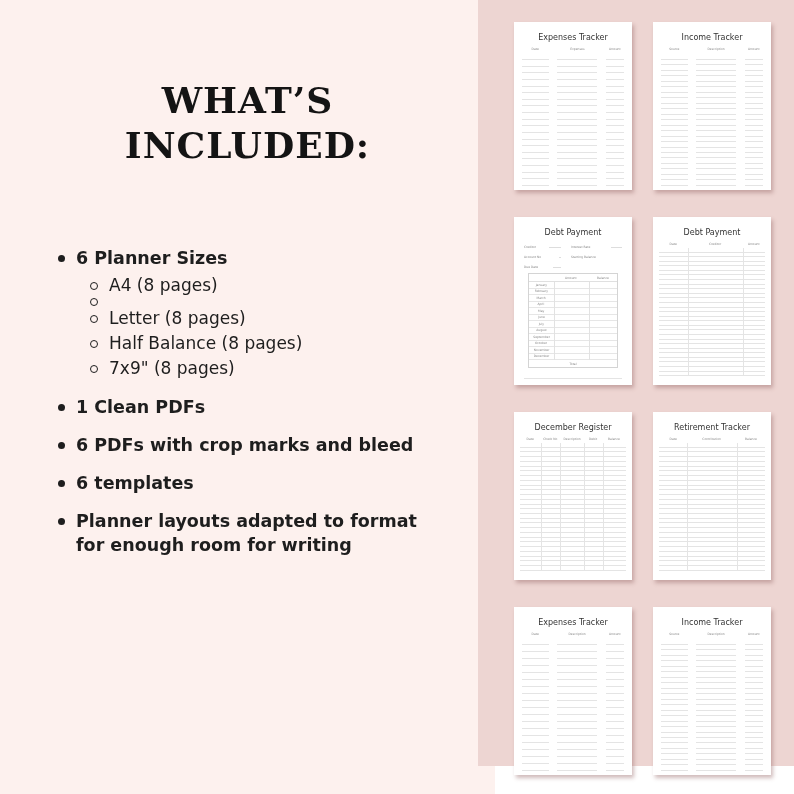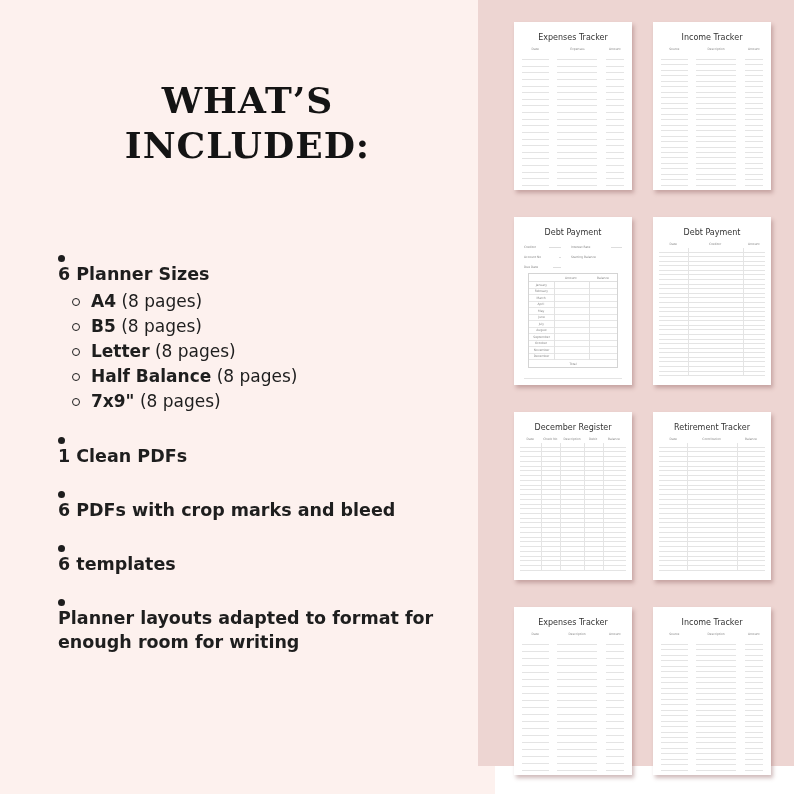--- a/index.html
+++ b/index.html
@@ -3,27 +3,27 @@
 <meta charset="utf-8">
 <style>
   html,body{margin:0;padding:0;}
   body{width:794px;height:794px;overflow:hidden;position:relative;font-family:"DejaVu Sans",sans-serif;}
 
   
   .left-panel{position:absolute;left:0;top:0;width:495px;height:794px;background:#fdf1ee;}
   .headline{margin-top:78px;text-align:center;font-family:"DejaVu Serif",serif;font-weight:700;
             font-size:36px;line-height:1.25;letter-spacing:1px;color:#141414;}
   .included-list{position:absolute;left:58px;top:246px;width:392px;color:#1e1e1e;}
-  .li{display:flex;margin-bottom:14px;line-height:24px;flex-direction:column;}
+  .li{display:flex;margin-bottom:14px;line-height:24px;}
   .dot{flex:0 0 auto;width:7px;height:7px;border-radius:50%;background:#1e1e1e;margin:9px 11px 0 0;}
   .li-label{font-weight:700;font-size:17.5px;}
   .sub{margin:3px 0 0 14px;}
   .sli{display:flex;align-items:center;line-height:25px;font-size:17px;}
   .circ{flex:0 0 auto;width:6px;height:6px;border:1.7px solid #1e1e1e;border-radius:50%;margin-right:11px;}
-  .sli b{font-weight:700;}
+  .sli b{font-weight:400;}
   .sli .rest{font-weight:400;}
 
   
   .right-panel{position:absolute;left:478px;top:0;width:316px;height:766px;background:#edd5d2;}
   .pages-grid{position:absolute;left:36px;top:22px;display:grid;
               grid-template-columns:118px 118px;grid-auto-rows:168px;column-gap:21px;row-gap:27px;}
   .page{width:118px;height:168px;background:#ffffff;position:relative;
         box-shadow:2px 3px 4px rgba(150,104,104,0.45);color:#444;overflow:hidden;}
   .pg-title{margin-top:11px;text-align:center;font-size:8px;color:#333;white-space:nowrap;}
   .micro{display:inline-block;font-size:6px;line-height:6px;transform:scale(.5);transform-origin:center;
@@ -77,21 +77,20 @@
         <span class="dot"></span>
         <div class="li-body">
           <div class="li-label">6 Planner Sizes</div>
           <div class="sub">
             <div class="sli">
               <span class="circ"></span>
               <span class="sli-text"><b>A4</b><span class="rest"> (8 pages)</span></span>
             </div>
             <div class="sli">
               <span class="circ"></span>
-              <span class="sli-text"><b>B5</b><span class="rest"> (8 pages)</span></span>
             </div>
             <div class="sli">
               <span class="circ"></span>
               <span class="sli-text"><b>Letter</b><span class="rest"> (8 pages)</span></span>
             </div>
             <div class="sli">
               <span class="circ"></span>
               <span class="sli-text"><b>Half Balance</b><span class="rest"> (8 pages)</span></span>
             </div>
             <div class="sli">

